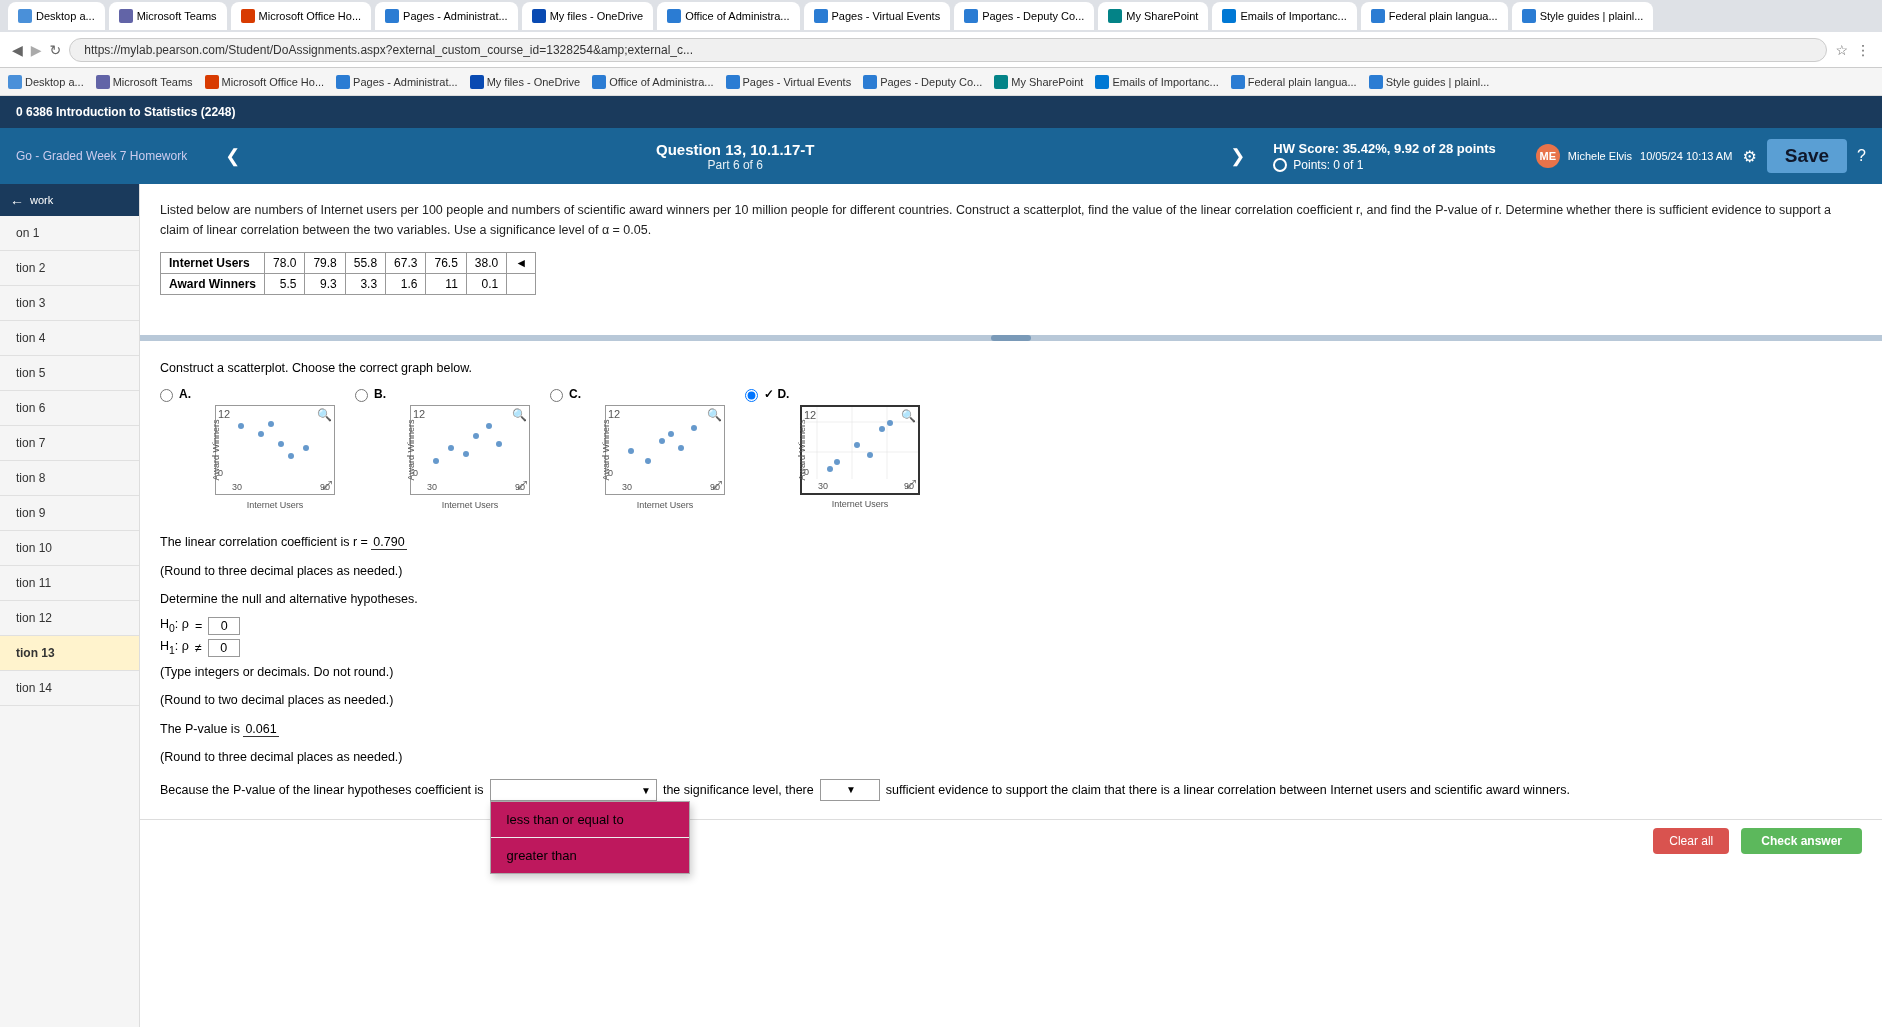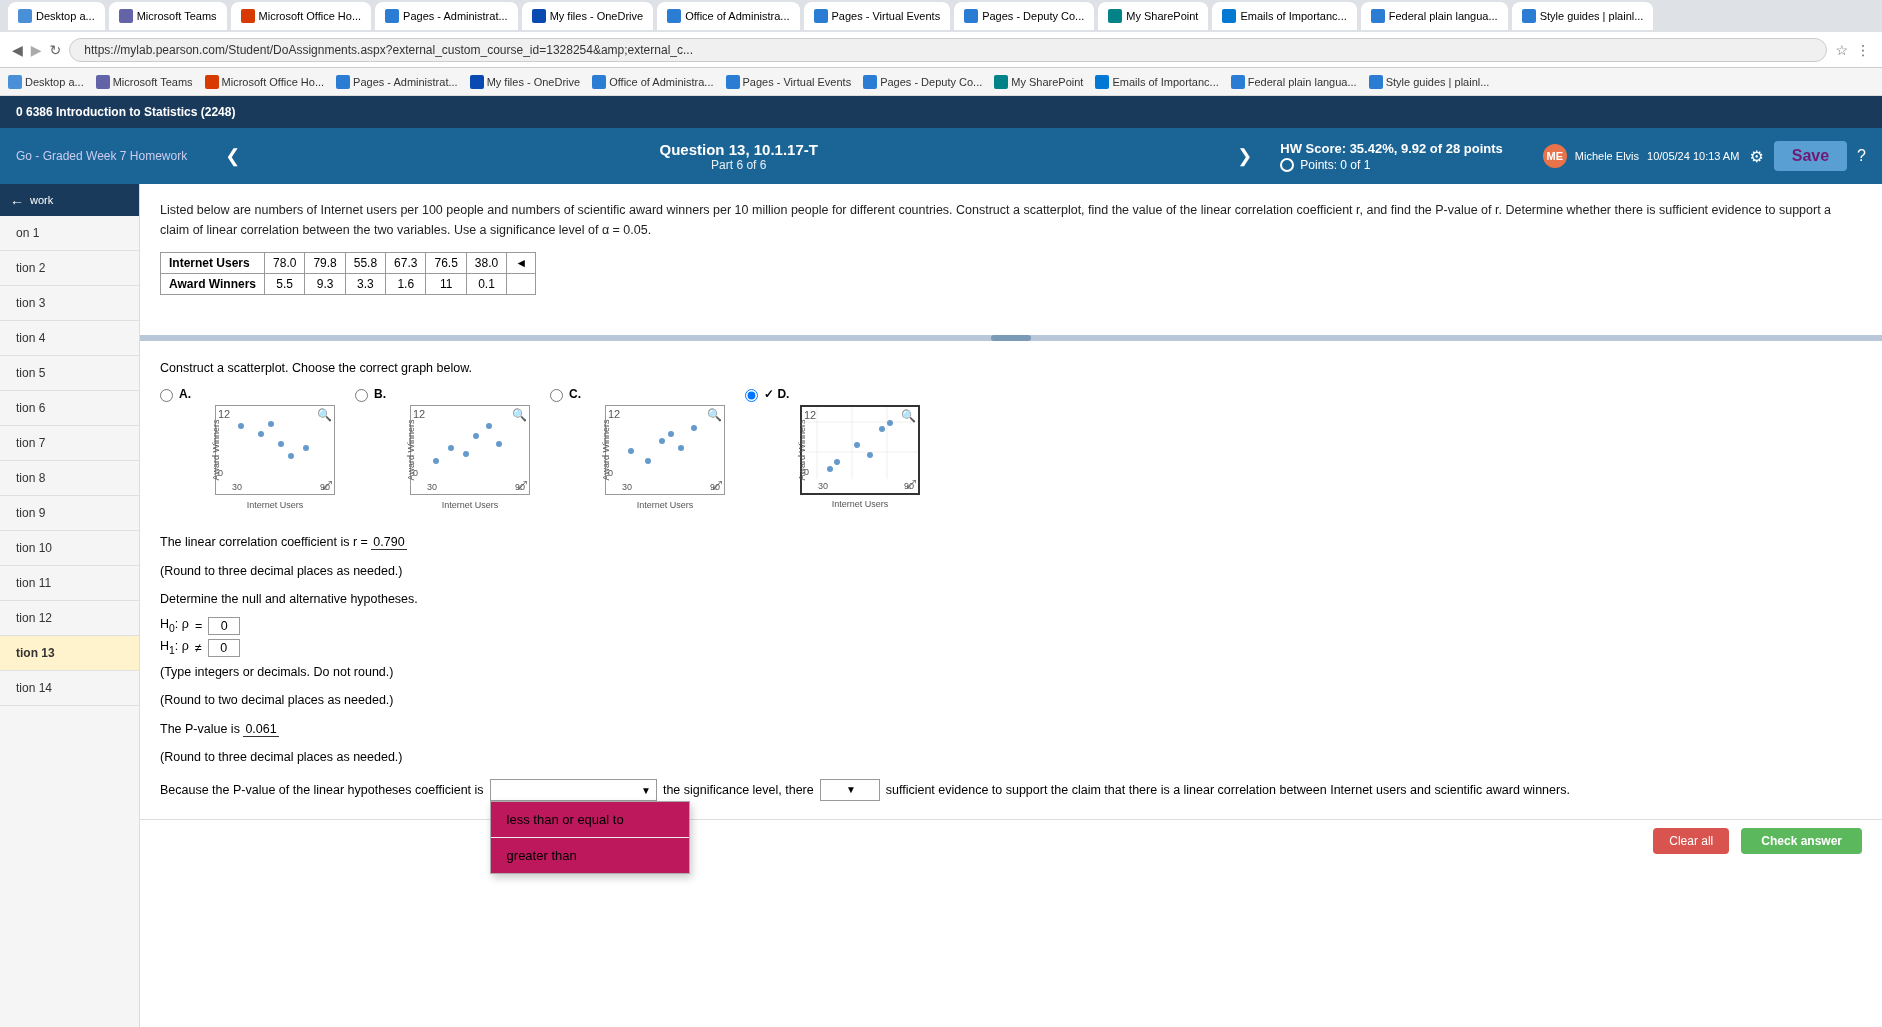--- a/index.html
+++ b/index.html
@@ -183,26 +183,26 @@
     }
     .header-icon-btn {
       background: none;
       border: none;
       color: #fff;
       cursor: pointer;
       font-size: 16px;
     }
     .save-btn {
       background: #5a9fd4;
-      color: #701a75;
+      color: #0f172a;
       border: none;
       padding: 6px 18px;
       border-radius: 4px;
       cursor: pointer;
-      font-size: 16px;
+      font-size: 19px;
       font-weight: bold;
     }
 
     
     .content-area {
       flex: 1;
       overflow-y: auto;
       background: #fff;
     }
 
@@ -220,21 +220,21 @@
 
     
     .data-table {
       border-collapse: collapse;
       font-size: 12px;
       margin-bottom: 16px;
     }
     .data-table td, .data-table th {
       border: 1px solid #999;
       padding: 3px 8px;
-      text-align: center;
+      text-align: right;
     }
     .row-label { font-weight: bold; text-align: left !important; }
 
     .divider-bar {
       height: 6px;
       background: #b8c8d8;
       margin: 8px -20px;
       display: flex;
       align-items: center;
       justify-content: center;

